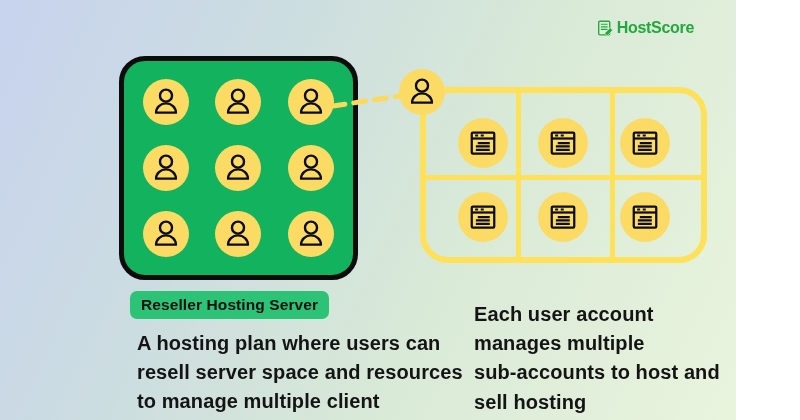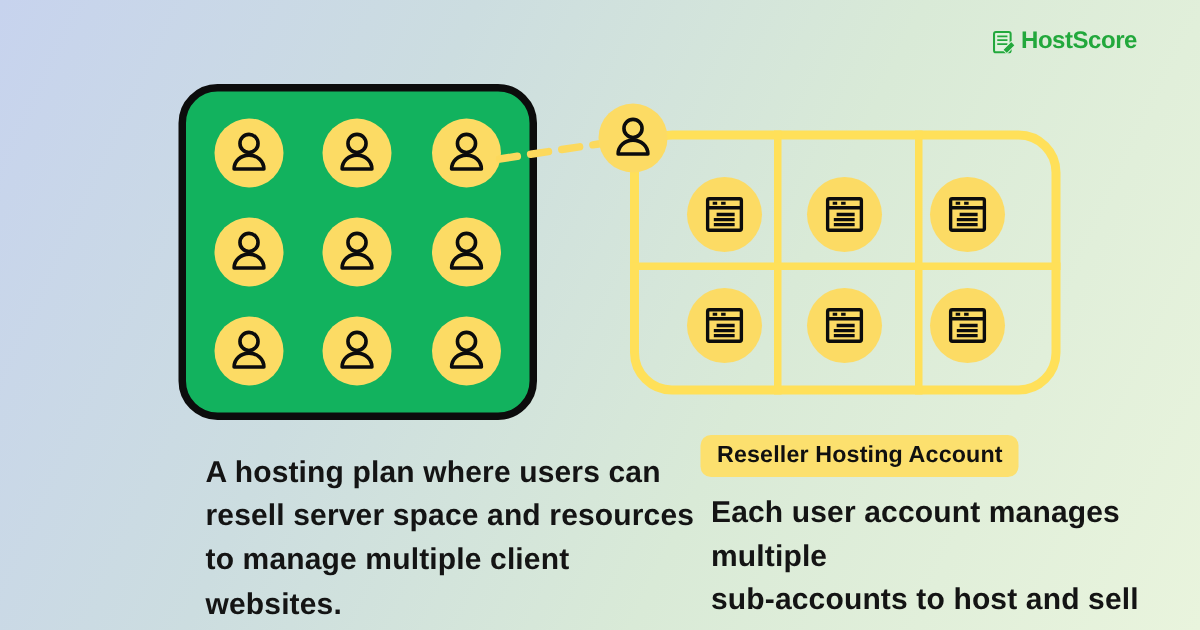--- a/index.html
+++ b/index.html
@@ -2,21 +2,21 @@
 <html style="--server-box: #12b25e; --server-label-bg: #2cc377; --account-grid: #ffe059; --account-label-bg: #fce06e; --icon-circle: #fcdb64; --connector: #fcd95d; --logo-green: #22a83c; --text: #141414;"><head>
 <meta charset="utf-8">
 <style>
   html,body{margin:0;padding:0;}
   body{
     width:800px;height:420px;overflow:hidden;
     font-family:"Liberation Sans","DejaVu Sans",sans-serif;
     -webkit-font-smoothing:antialiased;
   }
   .canvas{
-    position:relative;width:800px;height:420px;overflow:hidden;
+    position:relative;width:736px;height:420px;overflow:hidden;
     background:linear-gradient(115deg,#c7d3ee 0%,#ccdde0 32%,#d9ead7 62%,#e9f4dd 100%);
   }
 
   
   .logo{position:absolute;top:19px;right:42px;display:flex;align-items:center;gap:3px;cursor:pointer;}
   .logo-text{font-weight:bold;font-size:16px;letter-spacing:-0.3px;color:var(--logo-green,#22a83c);}
 
   
   .server-box{
     position:absolute;left:119px;top:56px;width:239px;height:224px;
@@ -224,26 +224,26 @@
       <rect x="9" y="10" width="30" height="28" rx="1.5"></rect>
       <path d="M9 18 H39"></path>
       <path d="M13.5 14 h4 M21 14 h4" stroke-width="2.6"></path>
       <path d="M17 24 h16 M14.5 28.5 h18.5 M14.5 33 h18.5"></path>
     </svg>
   </div>
 </div>
   </div>
 
   <div class="caption left">
+    <span class="pill green">Reseller Hosting Server</span>
     <p class="desc">A hosting plan where users can
 resell server space and resources
 to manage multiple client
 websites.</p>
   </div>
 
   <div class="caption right">
-    <span class="pill yellow">Reseller Hosting Account</span>
     <p class="desc">Each user account manages multiple
 sub-accounts to host and sell hosting
 for multiple websites.</p>
   </div>
 
 </div>
 
 </body></html>

